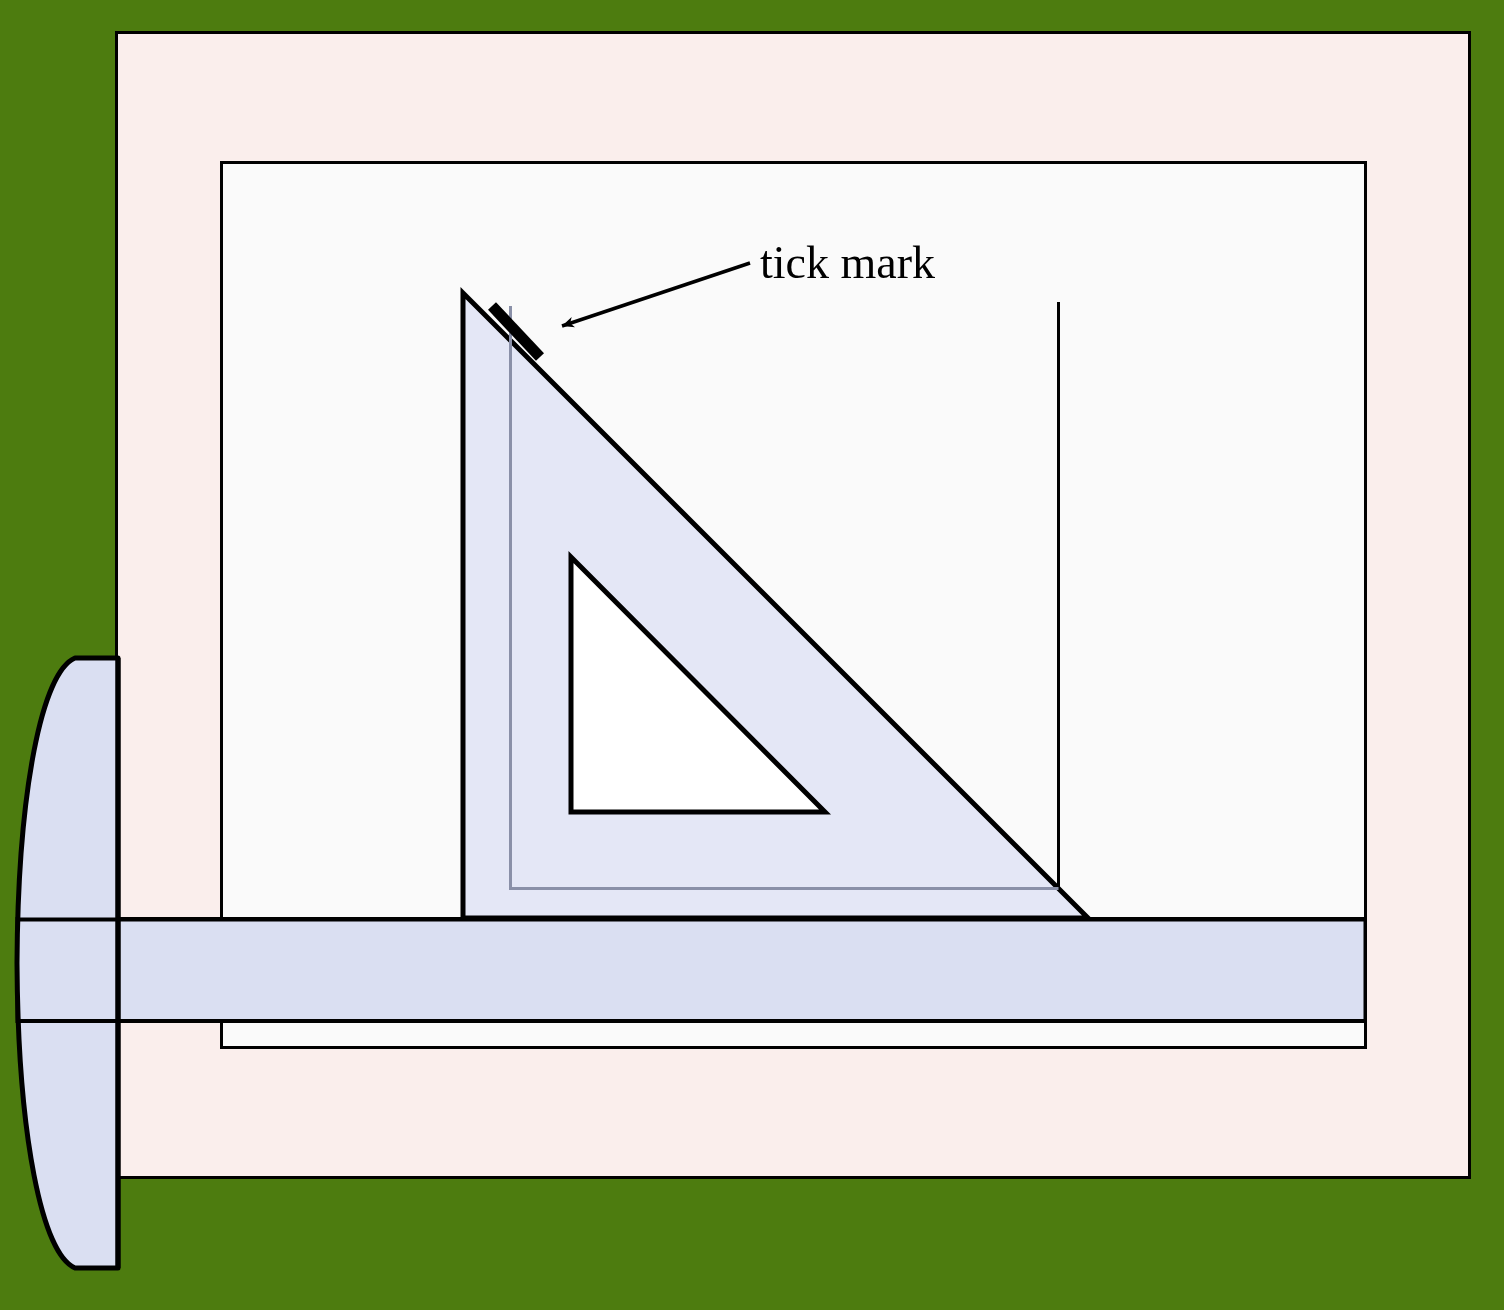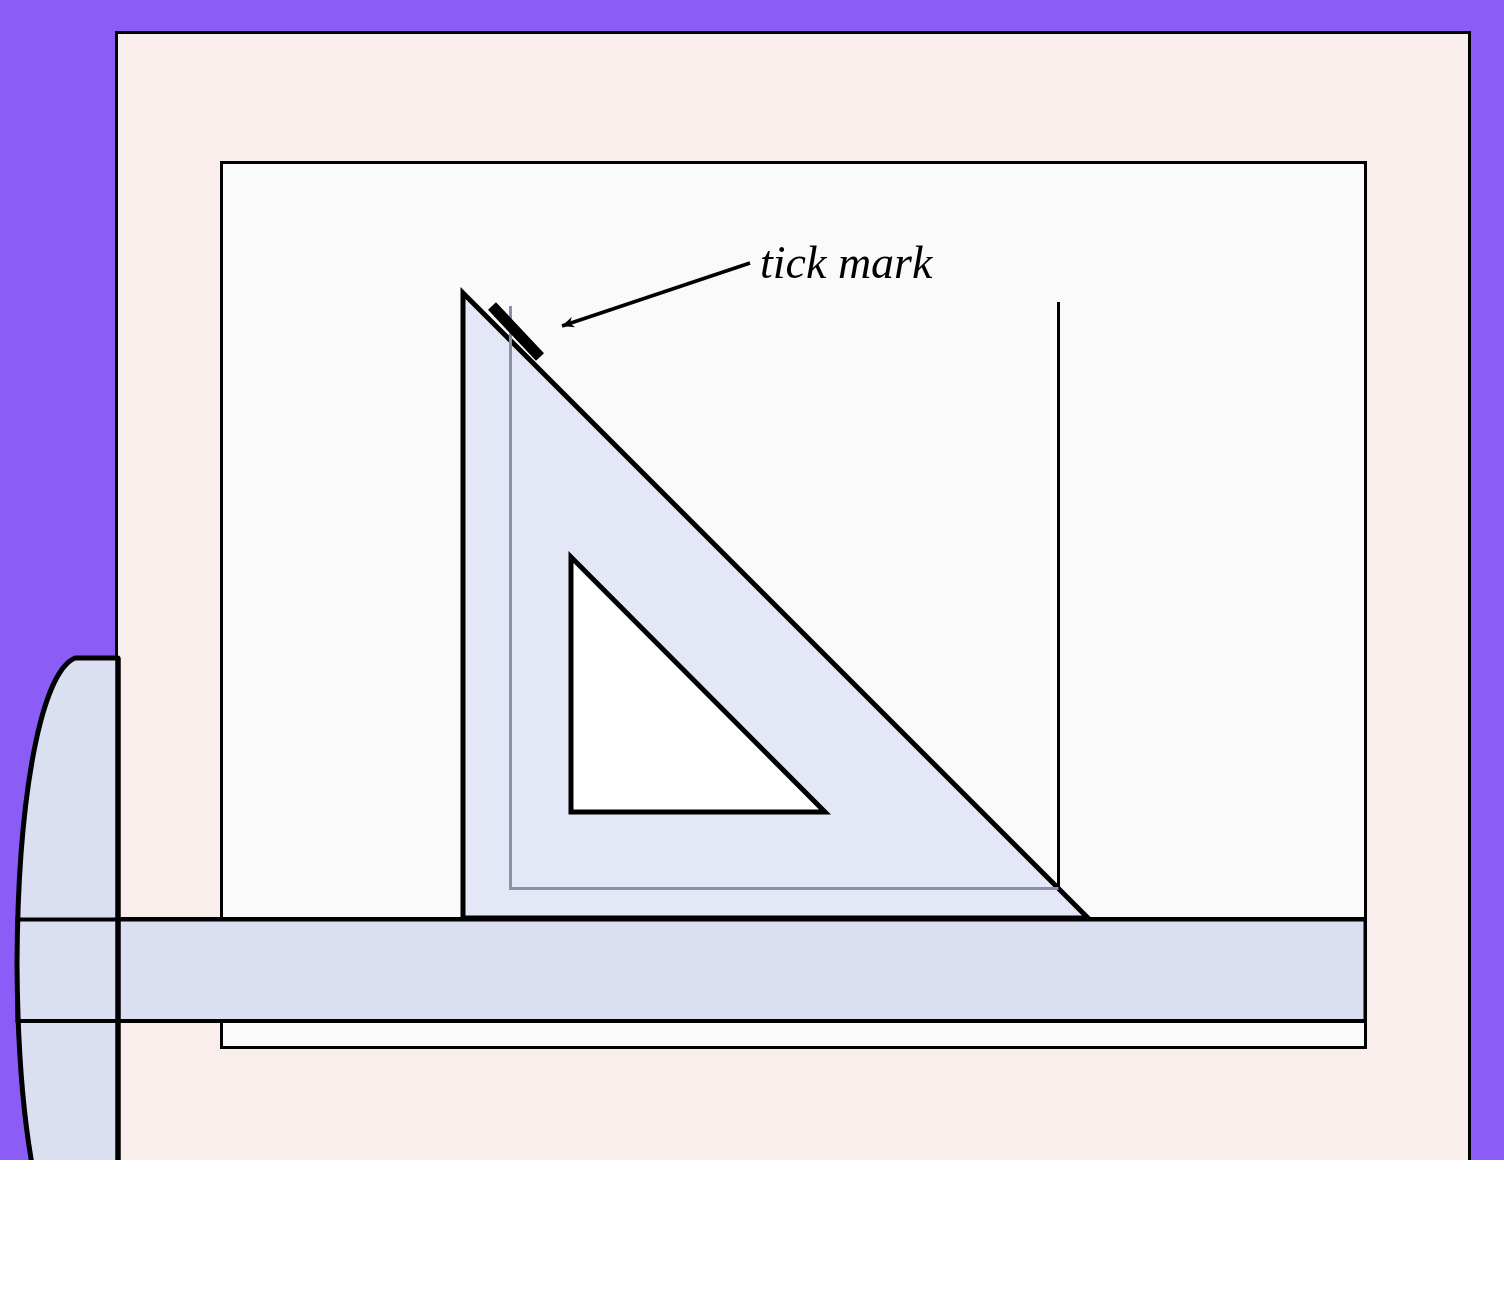--- a/index.html
+++ b/index.html
@@ -6,24 +6,23 @@
     margin: 0;
     padding: 0;
     background: #ffffff;
   }
   body {
     font-family: "Liberation Serif", serif;
   }
   #stage {
     position: relative;
     width: 1504px;
-    height: 1160px;
-    background: #8b5cf6;
+    height: 1310px;
+    background: #4d7c0f;
     overflow: hidden;
-    font-style: italic;
   }
   #scene {
     position: absolute;
     left: 0;
     top: 0;
     width: 1504px;
     height: 1310px;
   }
   .annotation-text {
     font-family: "Liberation Serif", serif;

